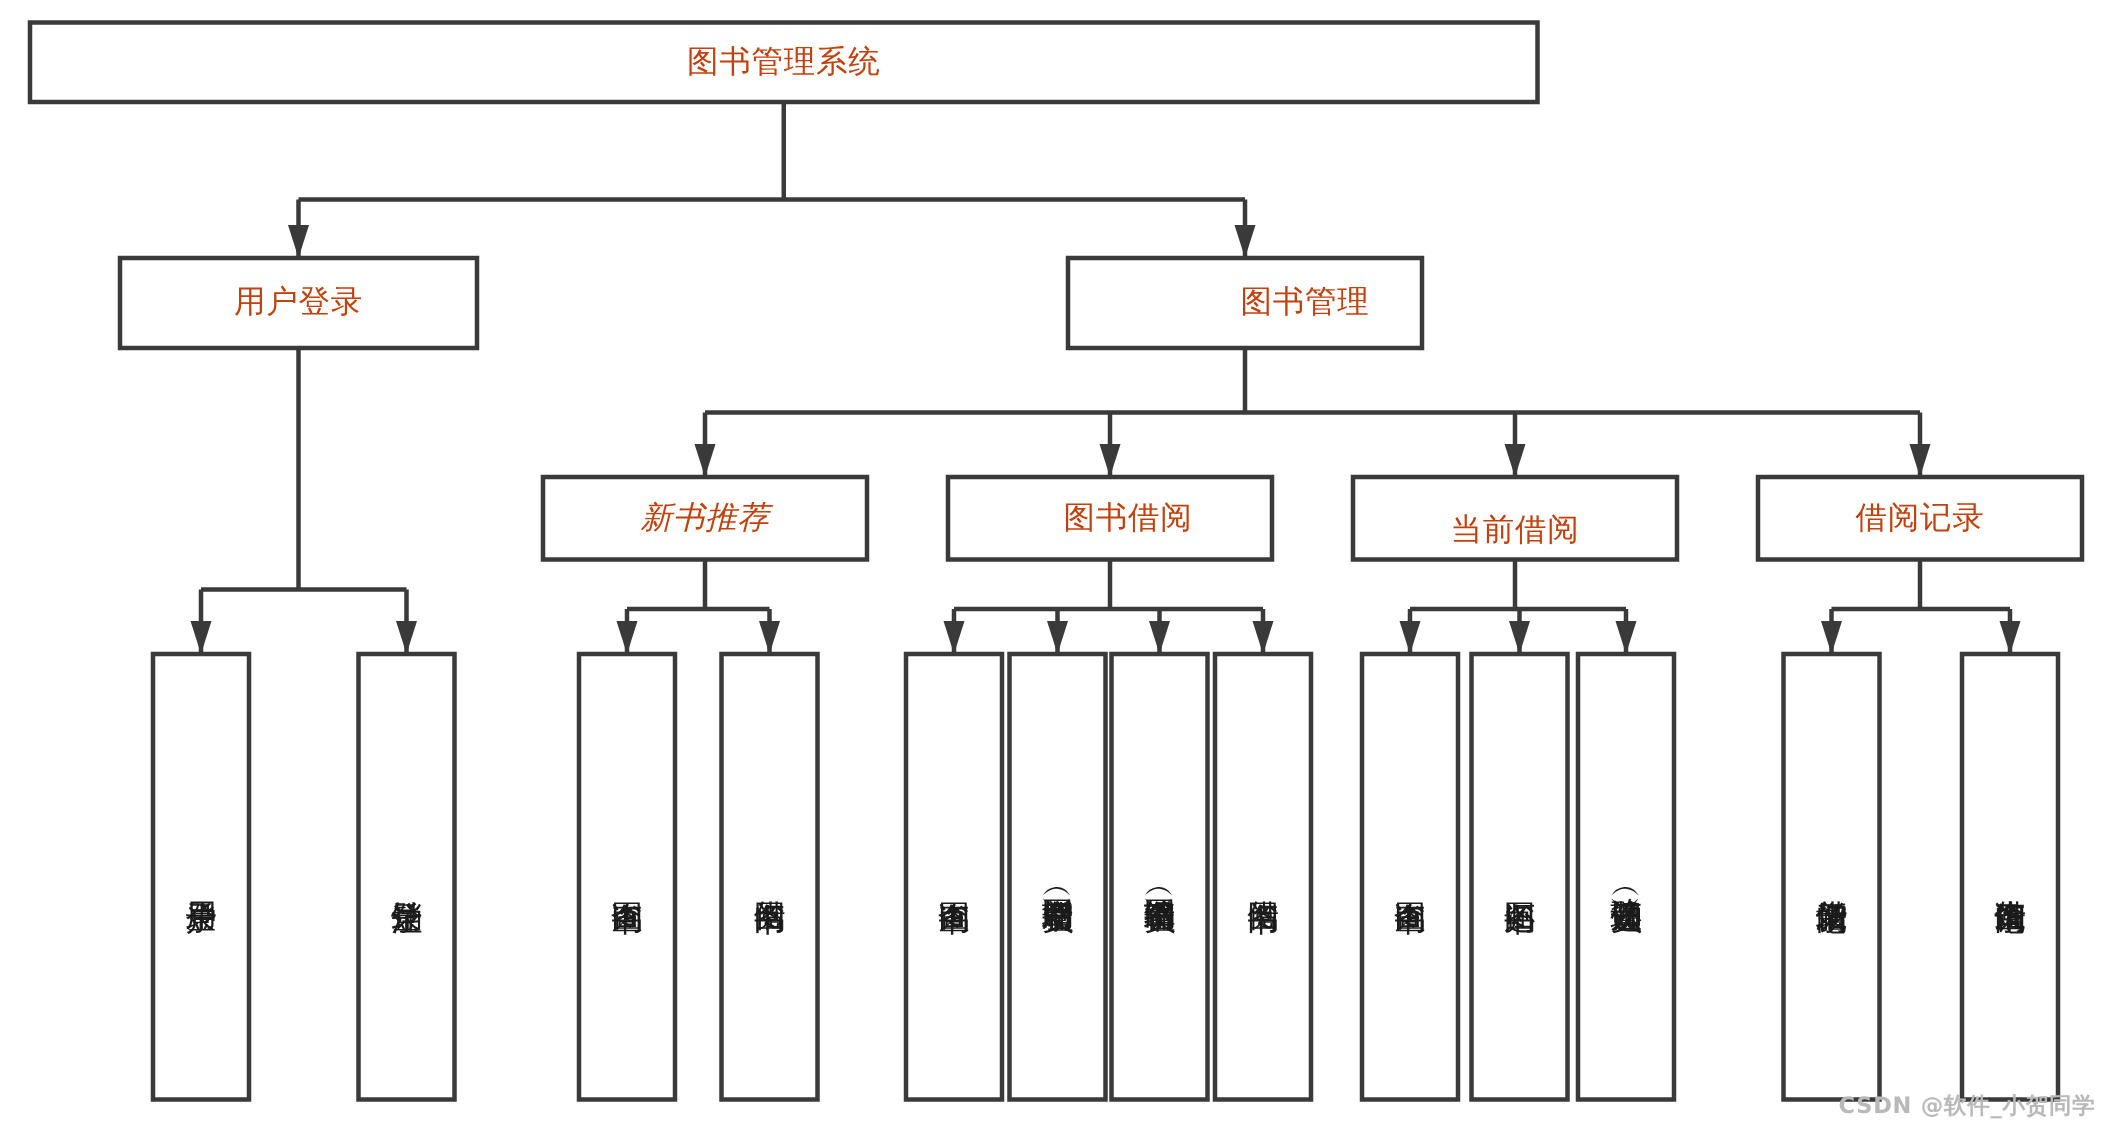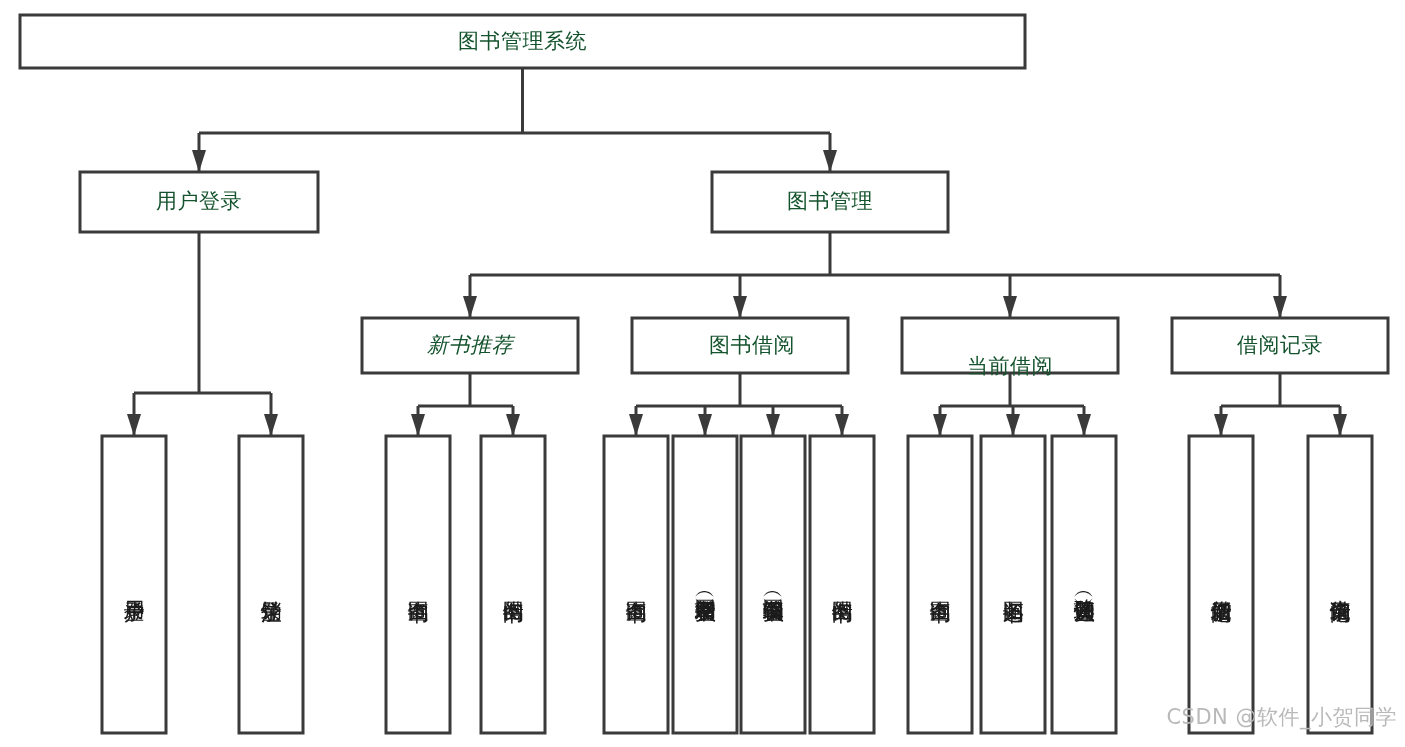--- a/index.html
+++ b/index.html
@@ -36,21 +36,21 @@
   }
   .arrow-head {
     fill: #3a3a3a;
     stroke: none;
   }
   .node-label-h {
     position: absolute;
     display: flex;
     align-items: center;
     justify-content: center;
-    color: #14532d;
+    color: #c2410c;
     font-size: 21px;
     line-height: 1.1;
     letter-spacing: 0.5px;
     white-space: nowrap;
     pointer-events: none;
   }
   .node-label-v {
     position: absolute;
     display: flex;
     align-items: center;
@@ -60,25 +60,26 @@
     line-height: 1.16;
     letter-spacing: 0.5px;
     writing-mode: vertical-rl;
     text-orientation: upright;
     pointer-events: none;
     overflow: hidden;
   }
   .watermark {
     position: absolute;
     right: 8px;
-    bottom: 16px;
-    font-size: 21px;
+    bottom: 0;
+    font-size: 15px;
     color: #b9b9b9;
     letter-spacing: 0.5px;
     white-space: nowrap;
+    font-weight: bold;
   }
 </style>
 </head>
 <body>
 
 <div id="diagram-root">
   <svg class="flow" viewBox="0 0 1405 747">
     <g id="edge-layer">
         <line x1="522.5" y1="68" x2="522.5" y2="133" class="conn"></line>
         <line x1="199" y1="133" x2="830" y2="133" class="conn"></line>
@@ -152,24 +153,24 @@
         <rect x="908" y="436" width="64" height="297" class="box-rect"></rect>
         <rect x="981" y="436" width="64" height="297" class="box-rect"></rect>
         <rect x="1052" y="436" width="64" height="297" class="box-rect"></rect>
         <rect x="1189" y="436" width="64" height="297" class="box-rect"></rect>
         <rect x="1308" y="436" width="64" height="297" class="box-rect"></rect>
       </g>
   </svg>
   <div id="label-layer">
       <div class="node-label-h" style="left: 20px; top: 15px; width: 1005px; height: 53px;">图书管理系统</div>
       <div class="node-label-h" style="left: 80px; top: 172px; width: 238px; height: 60px;">用户登录</div>
-      <div class="node-label-h" style="left: 712px; top: 172px; width: 236px; height: 60px;">图书管理</div>
+      <div class="node-label-h" style="left: 712px; top: 172px; width: 236px; height: 60px; padding-left: 40px;">图书管理</div>
       <div class="node-label-h" style="left: 362px; top: 318px; width: 216px; height: 55px; font-style: italic;">新书推荐</div>
       <div class="node-label-h" style="left: 632px; top: 318px; width: 240px; height: 55px;">图书借阅</div>
-      <div class="node-label-h" style="left: 902px; top: 332px; width: 216px; height: 70px;">当前借阅</div>
+      <div class="node-label-h" style="left: 902px; top: 319px; width: 216px; height: 70px;">当前借阅</div>
       <div class="node-label-h" style="left: 1172px; top: 318px; width: 216px; height: 55px; border-radius: 15px;">借阅记录</div>
       <div class="node-label-v" style="left: 102px; top: 436px; width: 64px; height: 297px;">用户登录</div>
       <div class="node-label-v" style="left: 239px; top: 436px; width: 64px; height: 297px;">注销登录</div>
       <div class="node-label-v" style="left: 386px; top: 436px; width: 64px; height: 297px;">查询图书</div>
       <div class="node-label-v" style="left: 481px; top: 436px; width: 64px; height: 297px;">借阅图书</div>
       <div class="node-label-v" style="left: 604px; top: 436px; width: 64px; height: 297px;">查询图书</div>
       <div class="node-label-v" style="left: 673px; top: 436px; width: 64px; height: 297px;">新增图书（管理员）</div>
       <div class="node-label-v" style="left: 741px; top: 436px; width: 64px; height: 297px;">编辑图书（管理员）</div>
       <div class="node-label-v" style="left: 810px; top: 436px; width: 64px; height: 297px;">借阅图书</div>
       <div class="node-label-v" style="left: 908px; top: 436px; width: 64px; height: 297px;">查询图书</div>

